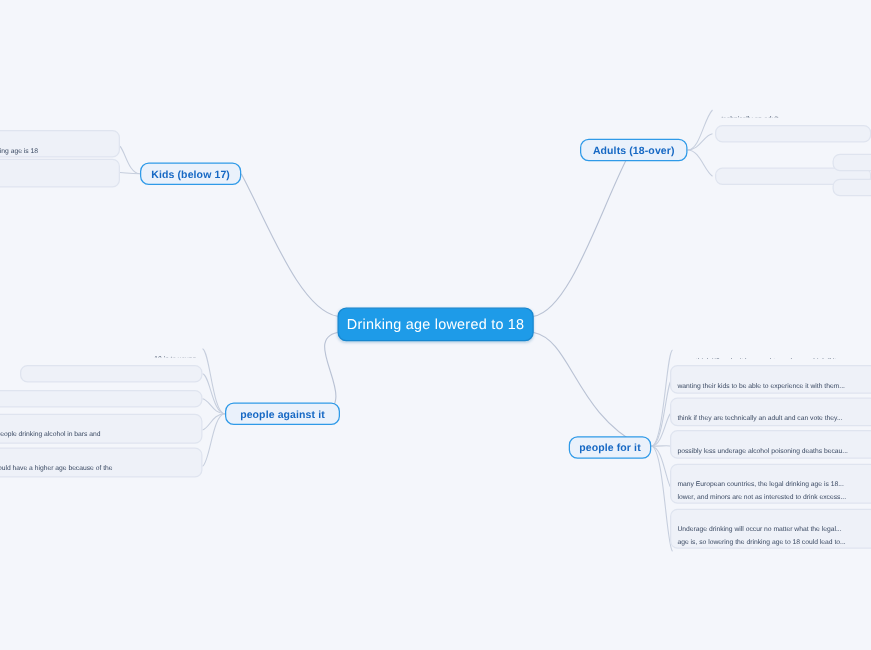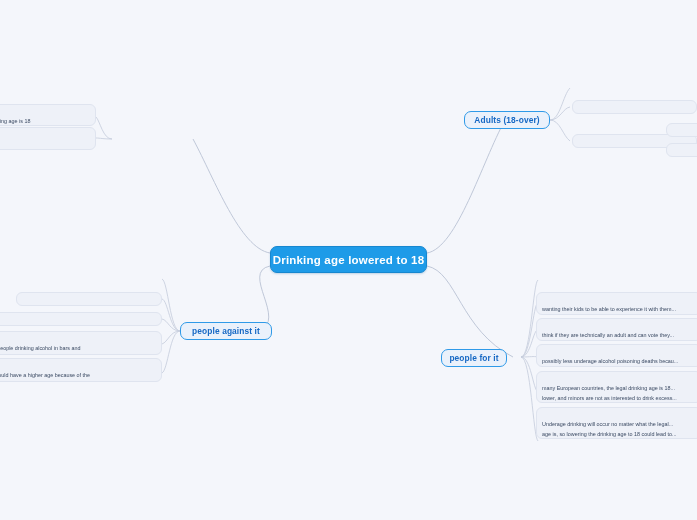--- a/index.html
+++ b/index.html
@@ -21,21 +21,21 @@
     pointer-events: none;
   }
   
   .central {
     position: absolute;
     box-sizing: border-box;
     background: #1e9be8;
     border: 1px solid #1787cf;
     border-radius: 7px;
     color: #ffffff;
-    font-weight: bold;
+    font-weight: normal;
     font-size: 11.5px;
     letter-spacing: 0.2px;
     display: flex;
     align-items: center;
     justify-content: center;
     text-align: center;
     box-shadow: 0 1px 2px rgba(30,110,170,0.25);
   }
   
   .branch {
@@ -122,20 +122,23 @@
       <path d="M521,357 C531,357 533,356 538,357"></path>
       <path d="M521,357 C531,357 533,390 538,392"></path>
       <path d="M521,357 C531,357 533,437 538,441"></path>
     </g>
   </svg>
 
   <div class="central" style="left:270px; top:246px; width:157px; height:27px;">
     <span>Drinking age lowered to 18</span>
   </div>
 
+  <div class="branch" style="left:112px; top:130px; width:81px; height:18px;">
+    <span>Kids (below 17)</span>
+  </div>
 
   <div class="leaf l" style="left:-46px; top:104px; width:142px; height:22px;">
     <span>...ned if the drinking age is 18
 ...ould buy it.</span>
   </div>
 
   <div class="leaf l" style="left:-46px; top:127px; width:142px; height:23px;">
     <span>...e amounts of
 ...elopment issues</span>
   </div>
@@ -183,21 +186,21 @@
   <div class="leaf l" style="left:-40px; top:331px; width:202px; height:24px;">
     <span>...crease the people drinking alcohol in bars and
 ...s, which are not safe environments.</span>
   </div>
 
   <div class="leaf l" style="left:-40px; top:358px; width:202px; height:24px;">
     <span>...t to drink should have a higher age because of the
 ...provoked by drinking</span>
   </div>
 
-  <div class="branch" style="left:441px; top:349px; width:66px; height:18px;">
+  <div class="branch" style="left:455px; top:349px; width:66px; height:18px;">
     <span>people for it</span>
   </div>
 
   <div class="leaf r plain" style="left:540px; top:274px; width:162px; height:13px;">
     <span>may think it'll make it less cool to underage drink if its...</span>
   </div>
 
   <div class="leaf r" style="left:536px; top:292px; width:166px; height:23px;">
     <span>wanting their kids to be able to experience it with them...
 than on their own</span>

